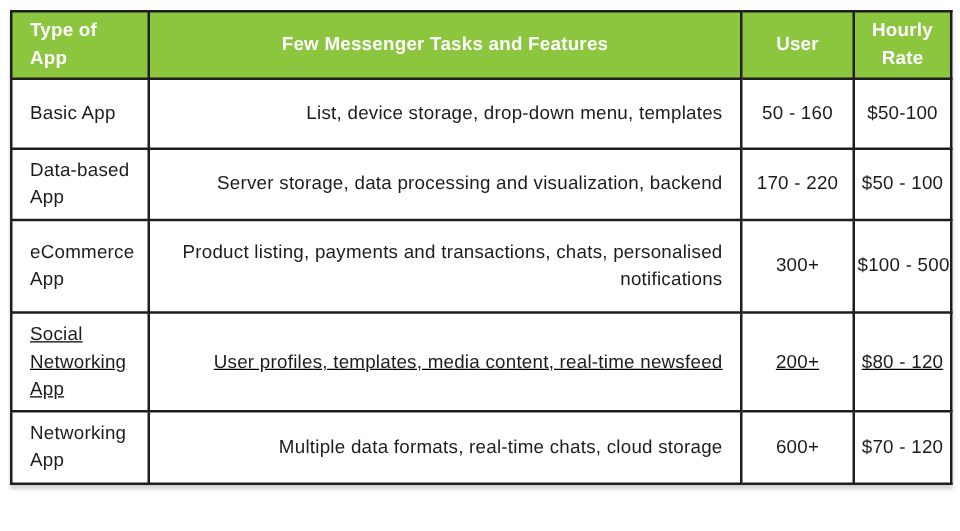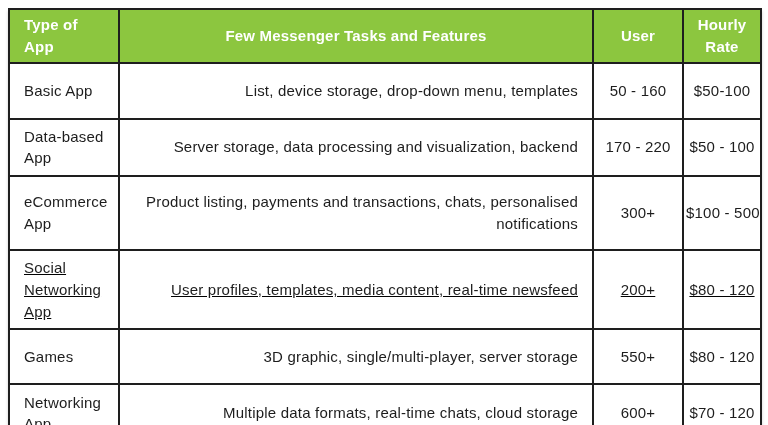--- a/index.html
+++ b/index.html
@@ -119,26 +119,20 @@
         <td class="cell-hours">300+</td>
         <td class="cell-rate">$100 - 500</td>
       </tr>
       <tr>
         <td class="cell-type">Social Networking App</td>
         <td class="cell-feat">User profiles, templates, media content, real-time newsfeed</td>
         <td class="cell-hours">200+</td>
         <td class="cell-rate">$80 - 120</td>
       </tr>
       <tr>
-        <td class="cell-type">Games</td>
-        <td class="cell-feat">3D graphic, single/multi-player, server storage</td>
-        <td class="cell-hours">550+</td>
-        <td class="cell-rate">$80 - 120</td>
-      </tr>
-      <tr>
         <td class="cell-type">Networking App</td>
         <td class="cell-feat">Multiple data formats, real-time chats, cloud storage</td>
         <td class="cell-hours">600+</td>
         <td class="cell-rate">$70 - 120</td>
       </tr>
     </tbody>
   </table>
 </div>
 
 </body></html>

